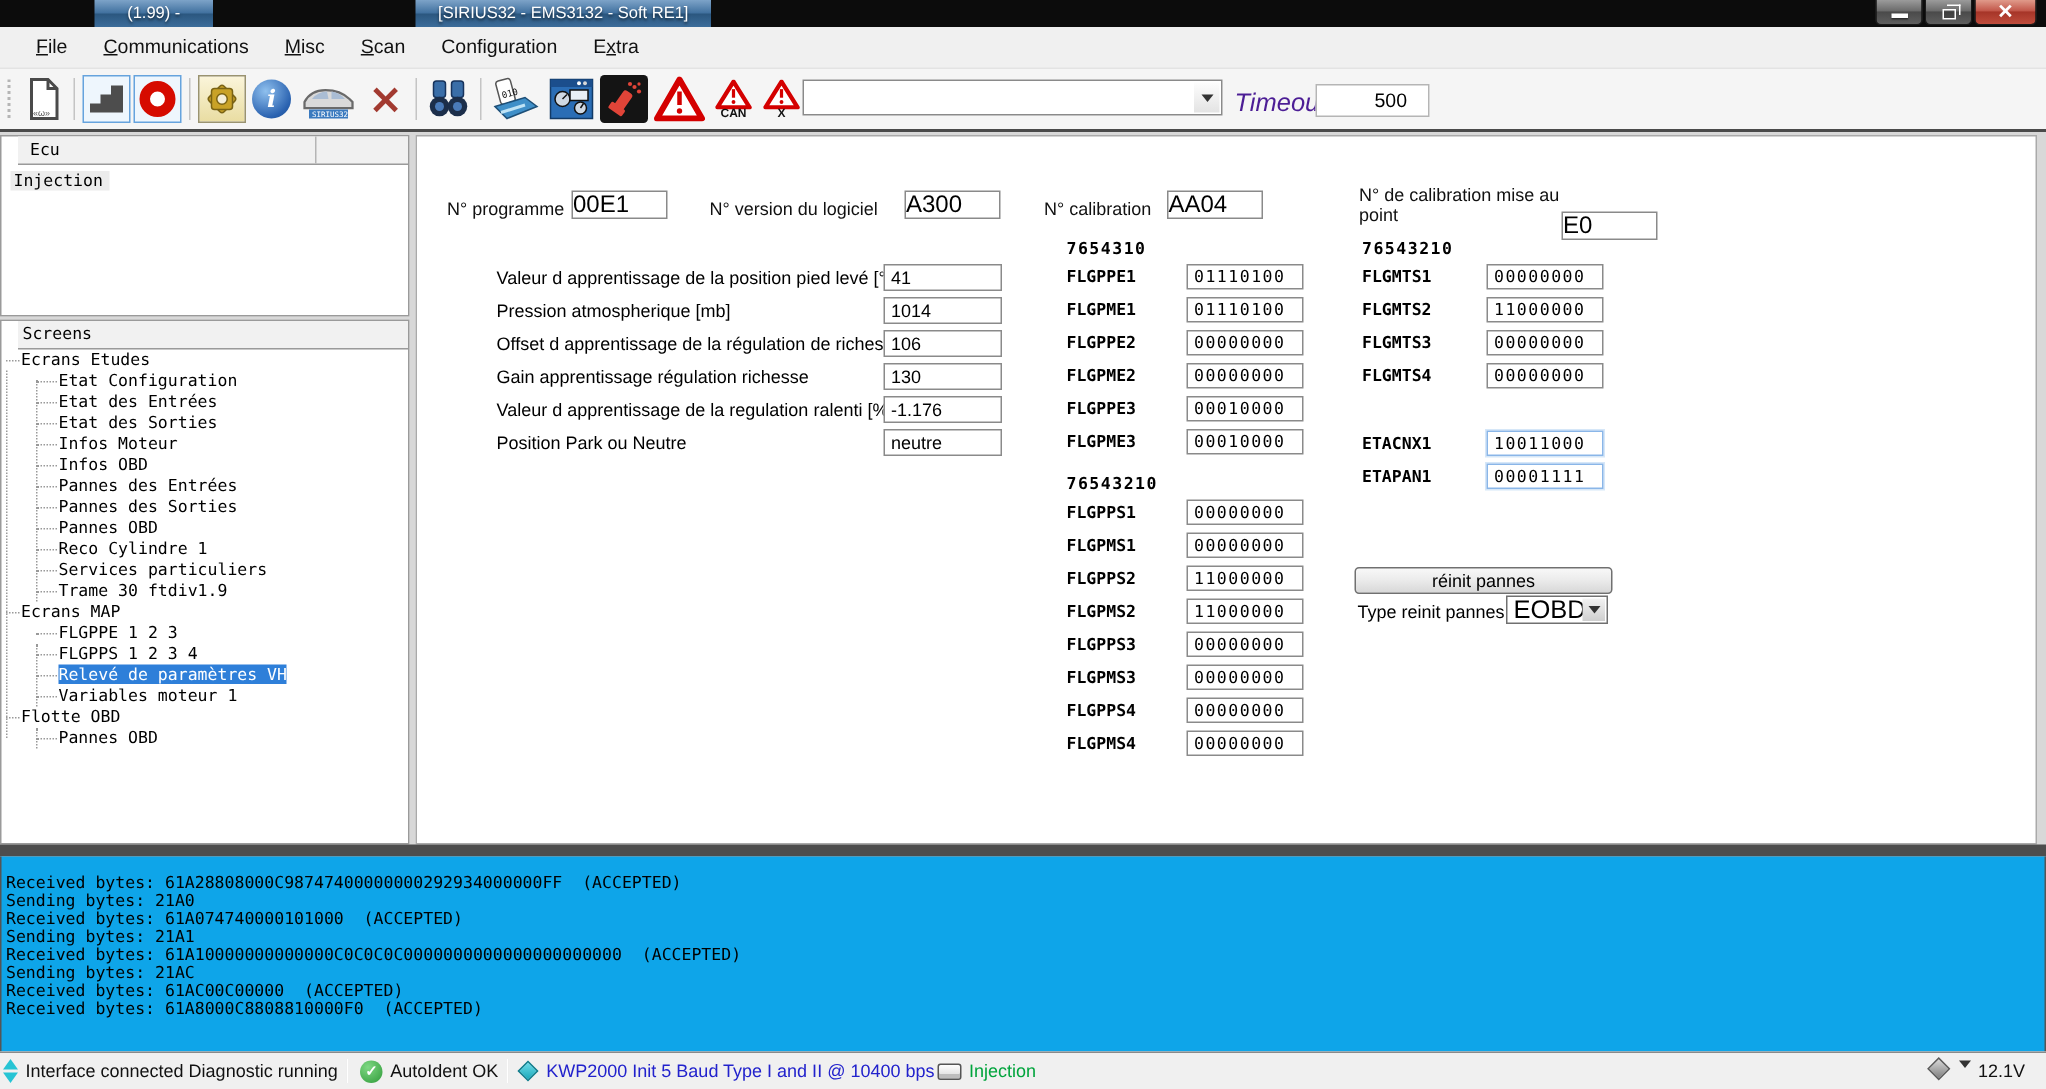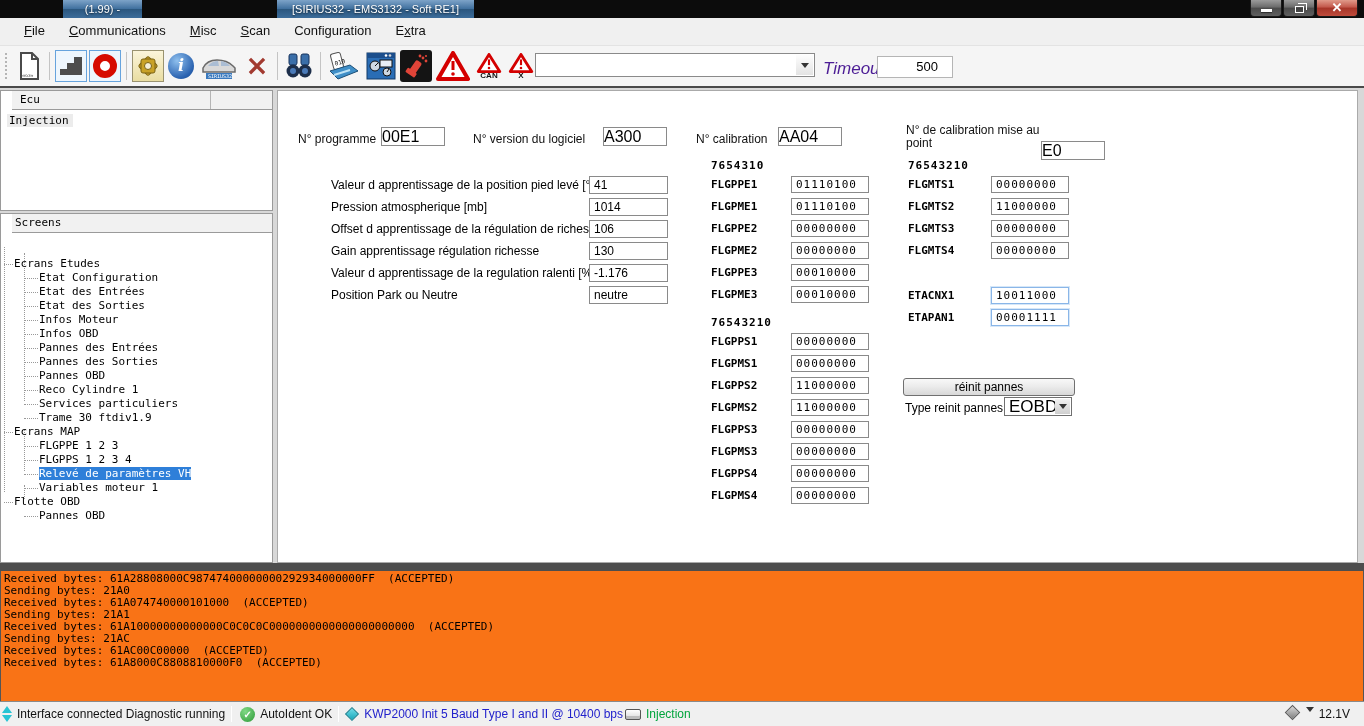--- a/index.html
+++ b/index.html
@@ -64,21 +64,21 @@
   #side-sec-ecu { top:90px; height:121px; }
   #side-sec-screens { top:213px; height:350px; }
   .side-header { height:19px; background:#f1f1f1; border-bottom:1px solid #9a9a9a; font:11px "DejaVu Sans Mono", monospace;
                  line-height:18px; position:relative;margin-left:11px; }
   #side-sec-ecu .side-header { padding-left:8px; }
   #side-sec-ecu .side-header::after { content:""; position:absolute; left:198px; top:0; bottom:0; border-left:1px solid #b5b5b5; }
   #side-sec-screens .side-header { padding-left:3px; }
   .ecu-list { padding:4px 0 0 6px; }
   .ecu-item { font:11px "DejaVu Sans Mono", monospace; line-height:14px; }
   .ecu-item-label { background:#ececec; padding:0 4px 0 2px; }
-  .tree { position:relative; height:329px; padding-top:24px; overflow:hidden; }
+  .tree { position:relative; height:329px; padding-top:0; overflow:hidden; }
   .tree-row { height:14px; line-height:14px; position:relative; font:11px "DejaVu Sans Mono", monospace;
               color:#000; white-space:pre; }
   .tree-row.level-0 { padding-left:13px; }
   .tree-row.level-1 { padding-left:38px; }
   .tree-row::before { content:""; position:absolute; top:7px; border-top:1px dotted #999; }
   .tree-row.level-0::before { left:3px; width:9px; }
   .tree-row.level-1::before { left:23px; width:14px; }
   .tree-label.selected { background:#2e7fd9; color:#fff; }
   .tree-vline { position:absolute; border-left:1px dotted #999; width:0; }
   .tv-main { left:3px; top:14px; height:245px; }
@@ -125,21 +125,21 @@
                 border:1px solid #707070; border-radius:3px; text-align:center; font-size:12px; line-height:16px;
                 background:linear-gradient(#f8f8f8,#ececec 45%,#d8d8d8); }
   #type-reinit-label { position:absolute; left:627px; top:308px; font-size:12px; line-height:19px; }
   #type-reinit-combo { position:absolute; left:726px; top:306px; width:68px; height:19px;
                        border:1px solid #707070; background:#fff; font-size:17px; line-height:17px; padding-left:4px; }
   #type-reinit-combo .arrow-box { position:absolute; right:1px; top:1px; bottom:1px; width:15px;
                                   background:linear-gradient(#f2f2f2,#cfcfcf); display:flex; align-items:center; justify-content:center; }
 
   
   #mid-divider { position:absolute; left:0; top:563px; width:1364px; height:8px; background:#4d4d4d; }
-  #log { position:absolute; left:0; top:571px; width:1364px; height:130px; background:#f97316; padding:2px 0 0 3px;
+  #log { position:absolute; left:0; top:571px; width:1364px; height:130px; background:#0ea5e9; padding:12px 0 0 3px;
          border-left:1px solid #555; border-right:1px solid #555; }
   .log-line { font:11px "DejaVu Sans Mono", monospace; line-height:12px; white-space:pre; color:#000; }
 
   
   #statusbar { position:absolute; left:0; top:701px; width:1364px; height:25px; background:#f0f0f0;
                border-top:1px solid #8a8a8a; display:flex; align-items:center; font-size:12px; color:#111;
                padding:0 14px 0 2px; }
   .sb-sep { width:1px; height:16px; background:#c9c9c9; border-right:1px solid #fff; margin:0 6px; }
   .sb-text { white-space:nowrap; }
   .sb-blue { color:#2222cc; }

